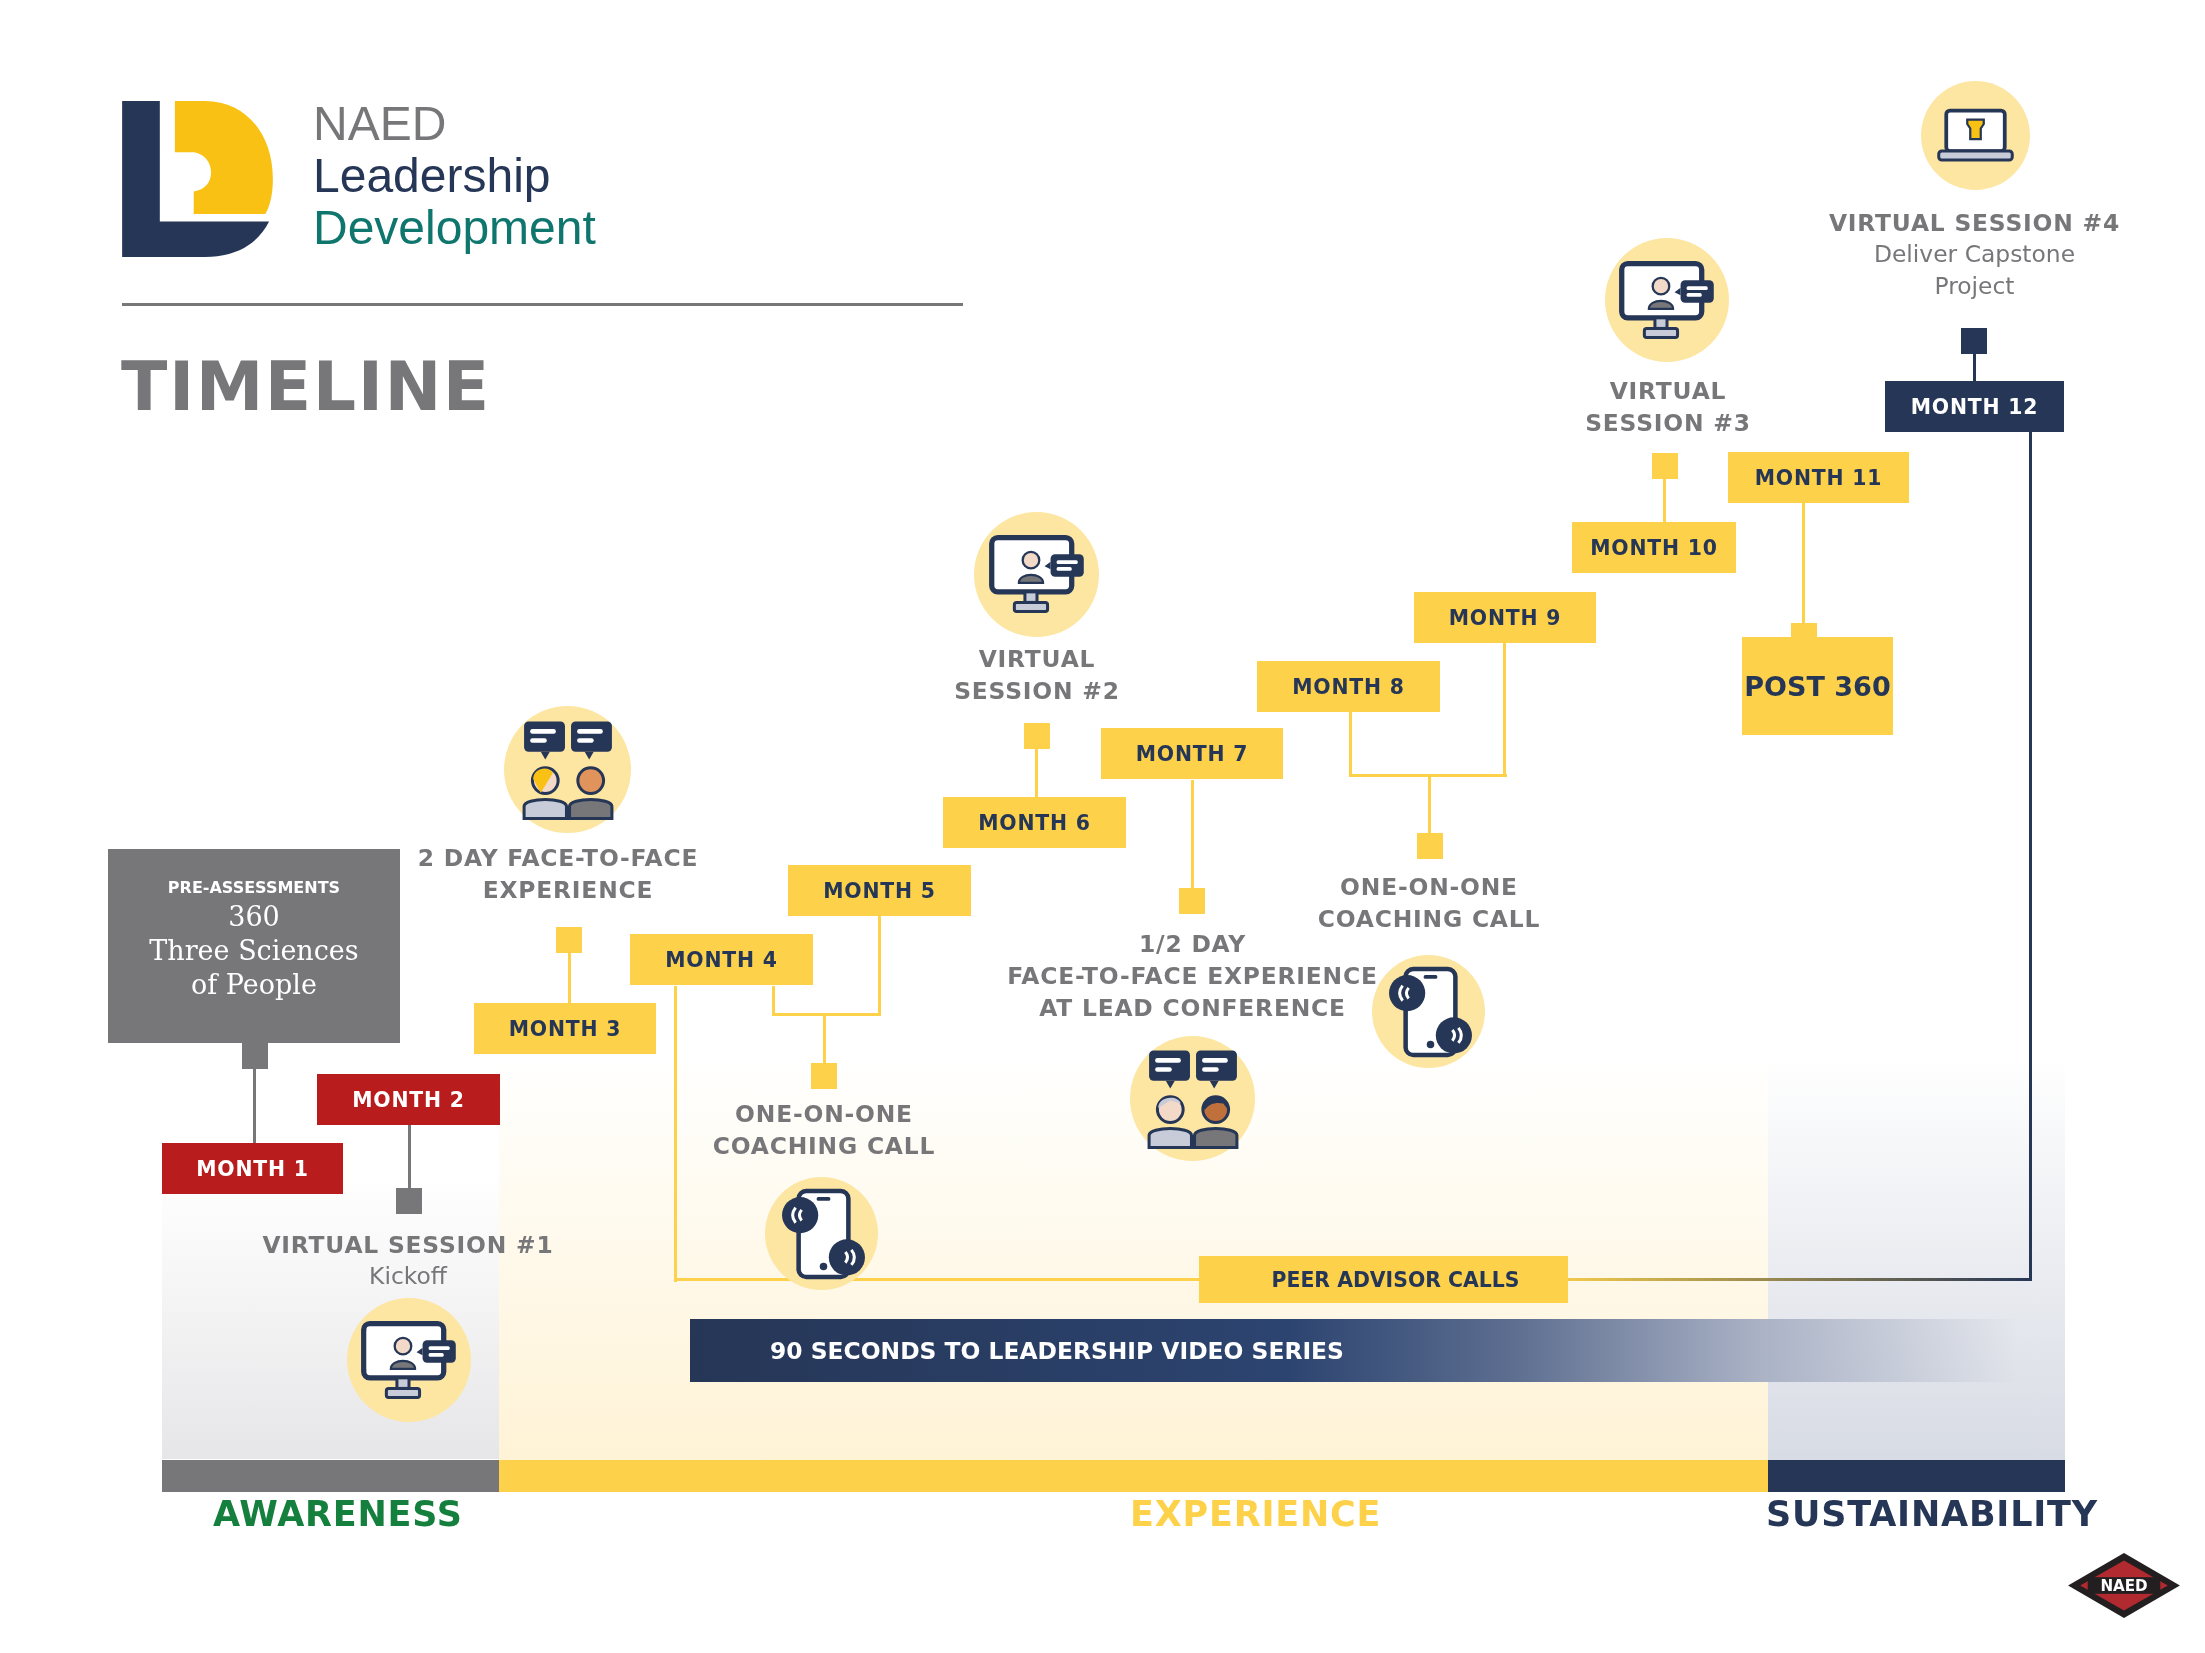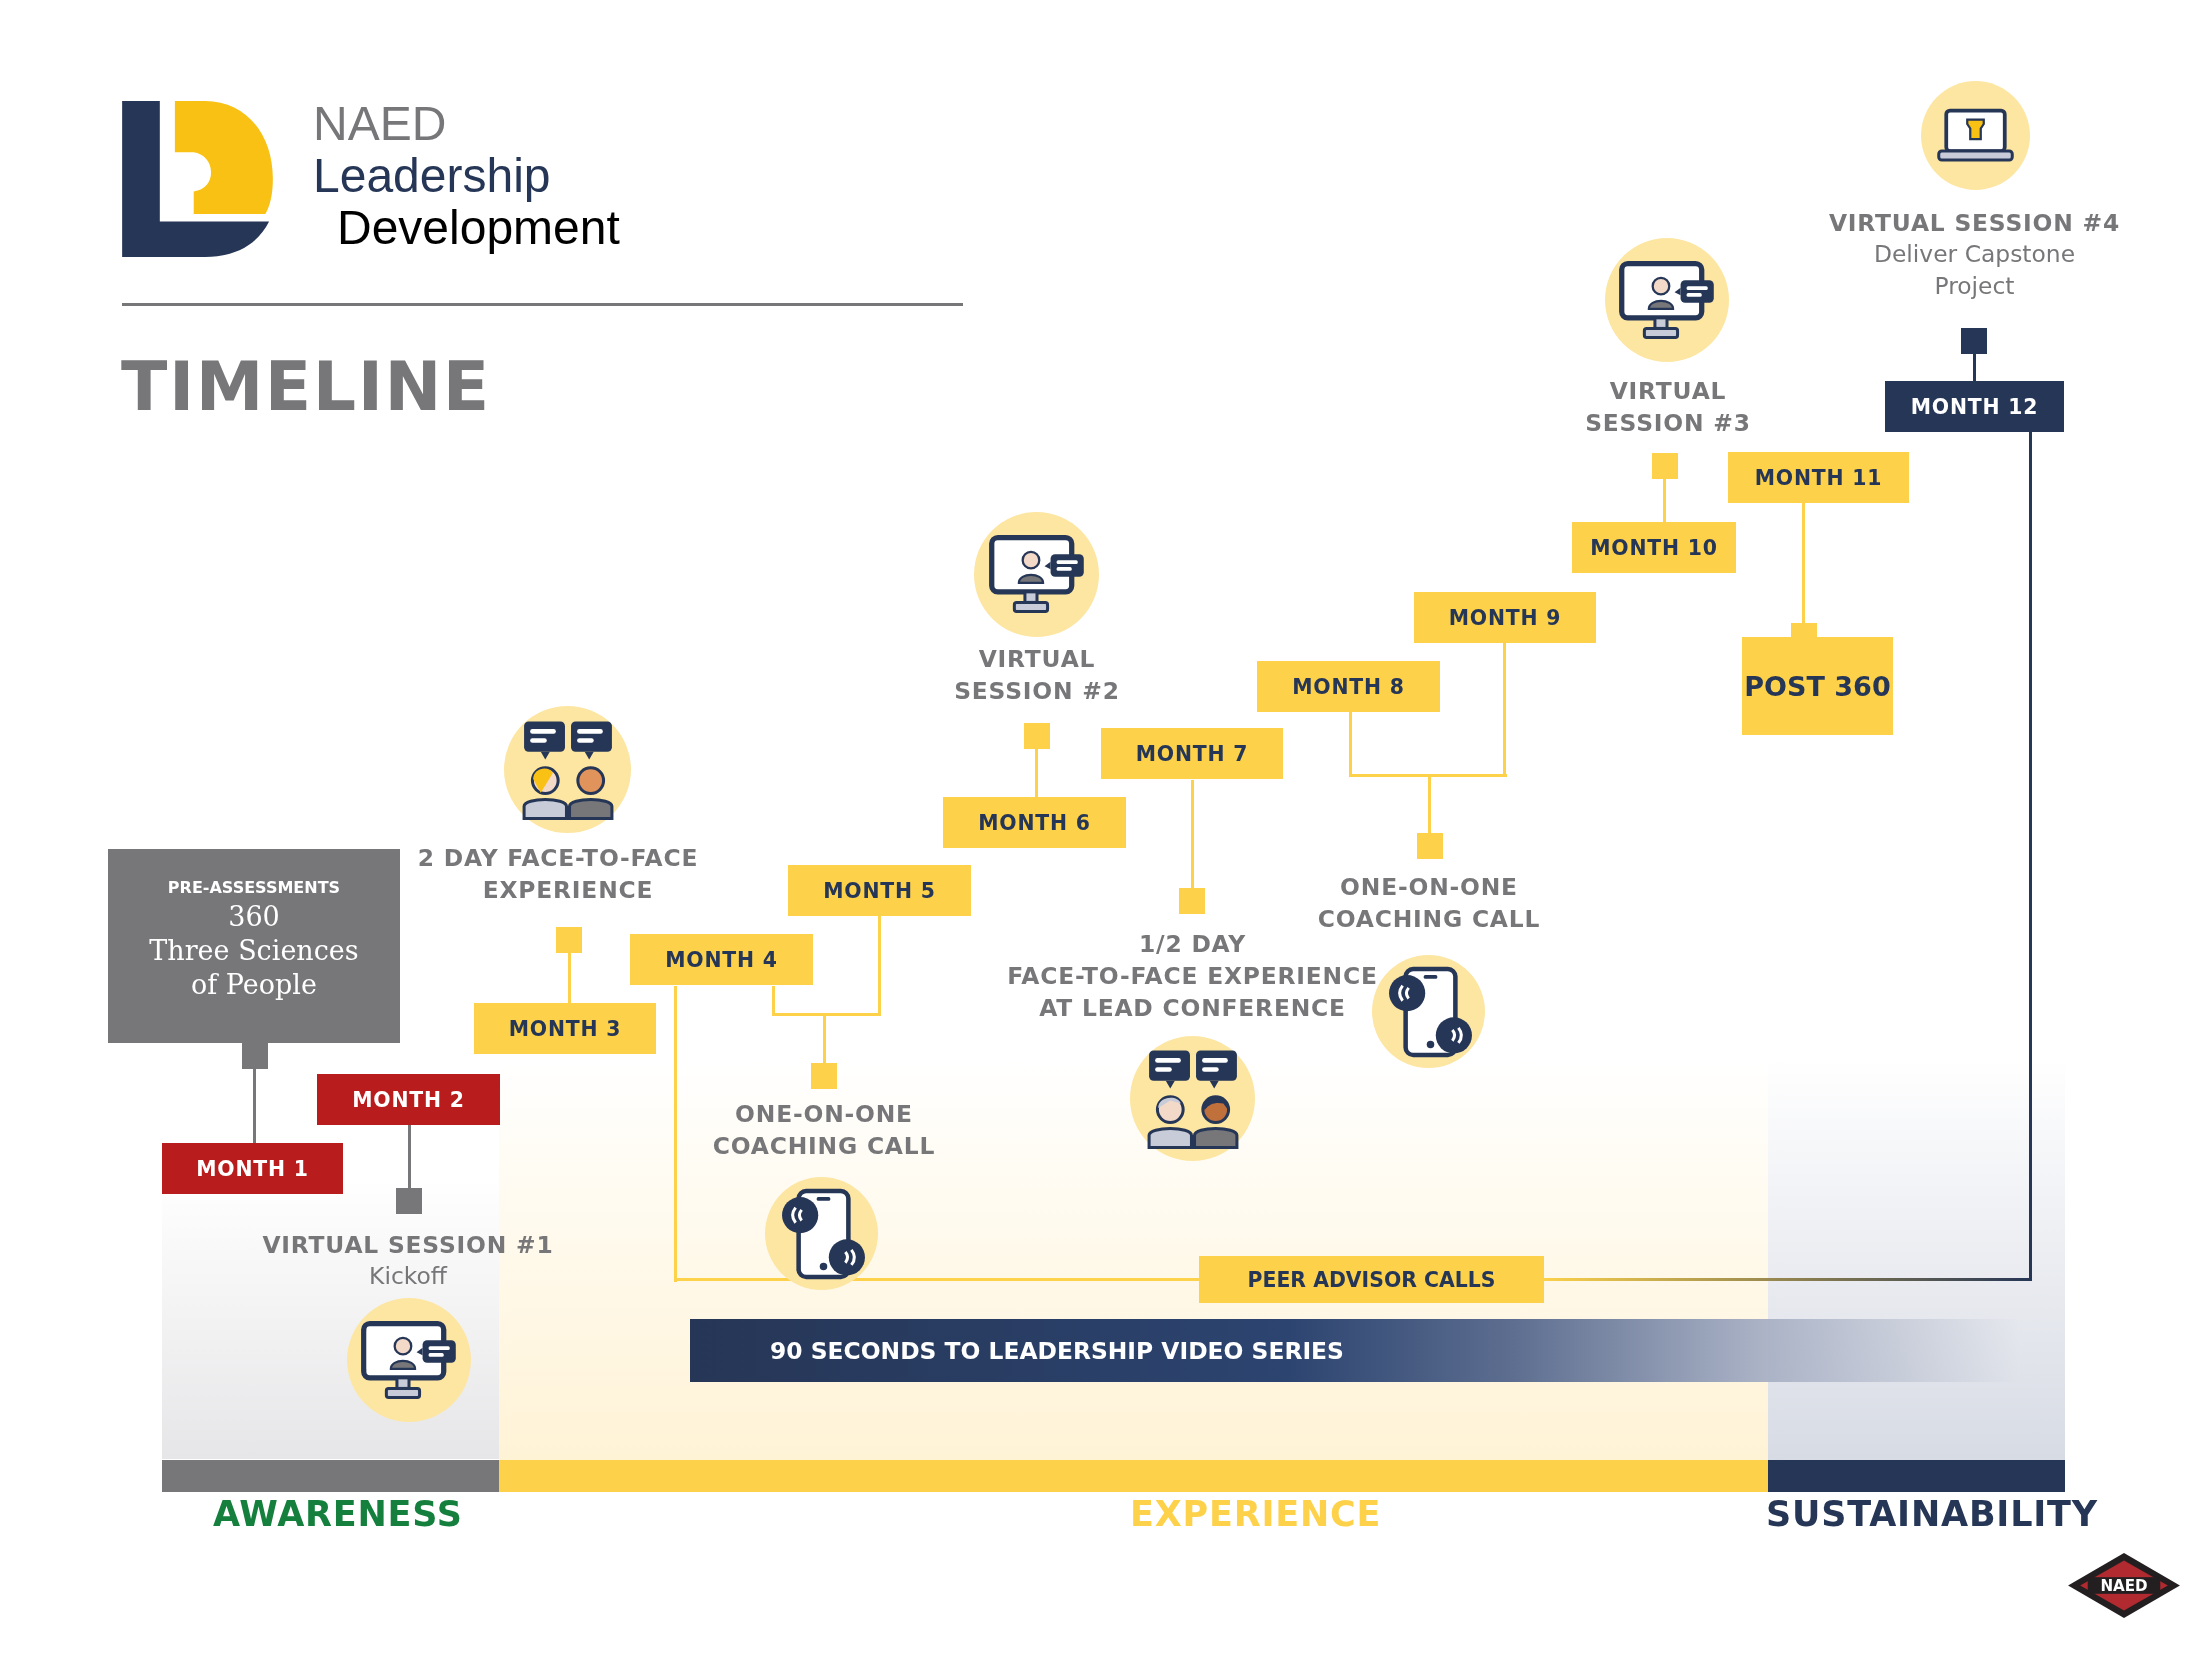--- a/index.html
+++ b/index.html
@@ -30,21 +30,21 @@
 <div class="phase-bg" style="left:1768px; top:1057px; width:297px; height:403px; background:linear-gradient(#ffffff, #d7dbe4);"></div>
 
 <div class="abs" style="left:122px; top:101px; width:151px; height:156px;">
   <svg width="151" height="156" viewBox="0 0 200 207">
     <path d="M0 0 H50 V160 H195 C180 190 150 207 110 207 H0 Z" fill="#263656"></path>
     <path d="M70 0 H110 C165 0 200 45 200 103 C200 125 196 140 190 150 H95 V120 C110 118 118 108 118 95 C118 80 108 70 95 68 H70 Z" fill="#f8c114"></path>
   </svg>
 </div>
 <div class="abs" style="left:313px; top:97px; font-size:48px; color:#77777a; line-height:53px;">NAED</div>
 <div class="abs" style="left:313px; top:149px; font-size:48px; color:#263656; line-height:53px;">Leadership</div>
-<div class="abs" style="left:313px; top:201px; font-size:48px; color:#000000; line-height:53px;margin-left:24px;">Development</div>
+<div class="abs" style="left:313px; top:201px; font-size:48px; color:#0f766e; line-height:53px;">Development</div>
 
 <div class="abs" style="left:122px; top:303px; width:841px; height:3px; background:#77777a;"></div>
 <div class="abs" style="left:121px; top:349px; font-family:'DejaVu Sans', sans-serif; font-weight:bold; font-size:68px; color:#77777a; letter-spacing:1.5px; line-height:75px;">TIMELINE</div>
 
 <div class="abs" style="left:108px; top:849px; width:292px; height:194px; background:#77777a; color:#ffffff; text-align:center;">
   <div style="font-family:'DejaVu Sans', sans-serif; font-weight:bold; font-size:16px; margin-top:29px;">PRE-ASSESSMENTS</div>
   <div style="font-family:'DejaVu Serif', serif; font-size:27px; line-height:34px; margin-top:3px;">360</div>
   <div style="font-family:'DejaVu Serif', serif; font-size:27px; line-height:34px;">Three Sciences</div>
   <div style="font-family:'DejaVu Serif', serif; font-size:27px; line-height:34px;">of People</div>
 </div>
@@ -221,21 +221,21 @@
 <div class="circle" style="left:1921px; top:81px; width:109px; height:109px;">
   <svg width="83" height="60" viewBox="0 0 110 80">
     <rect x="16" y="6" width="78" height="54" rx="5" fill="#fff" stroke="#263656" stroke-width="5"></rect>
     <rect x="6" y="60" width="98" height="12" rx="4" fill="#c8ccd8" stroke="#263656" stroke-width="4"></rect>
     <path d="M44 18 H66 V24 L62 30 V44 H48 V30 L44 24 Z" fill="#f8c114" stroke="#263656" stroke-width="3"></path>
   </svg>
 </div>
 <div class="vline n" style="left:2029px; top:432px; height:848px;"></div>
 <div class="hline" style="left:1540px; top:1278px; width:492px; background:linear-gradient(90deg,#fdd24a,#263656);"></div>
 
-<div class="month yellow" style="left:1199px; top:1256px; width:345px; height:47px; font-size:20.4px; letter-spacing:0;">PEER ADVISOR CALLS</div>
+<div class="month yellow" style="left:1199px; top:1256px; width:345px; height:47px; font-size:20.4px; letter-spacing:0;padding-left:24px;">PEER ADVISOR CALLS</div>
 
 <div class="abs" style="left:690px; top:1319px; width:1328px; height:63px; background:linear-gradient(90deg,#263656 0%, #2c4470 45%, #5d6e90 62%, #a8b0c4 80%, rgba(255,255,255,0) 100%); display:flex; align-items:center;">
   <span style="margin-left:80px; color:#fff; font-family:'DejaVu Sans', sans-serif; font-weight:bold; font-size:23.4px;">90 SECONDS TO LEADERSHIP VIDEO SERIES</span>
 </div>
 
 <div class="abs" style="left:162px; top:1460px; width:337px; height:32px; background:#77777a;"></div>
 <div class="abs" style="left:499px; top:1460px; width:1269px; height:32px; background:#fdd24a;"></div>
 <div class="abs" style="left:1768px; top:1460px; width:297px; height:32px; background:#263656;"></div>
 <div class="phase-label" style="left:213px; color:#15803d;">AWARENESS</div>
 <div class="phase-label" style="left:1130px; color:#fdd24a;">EXPERIENCE</div>

